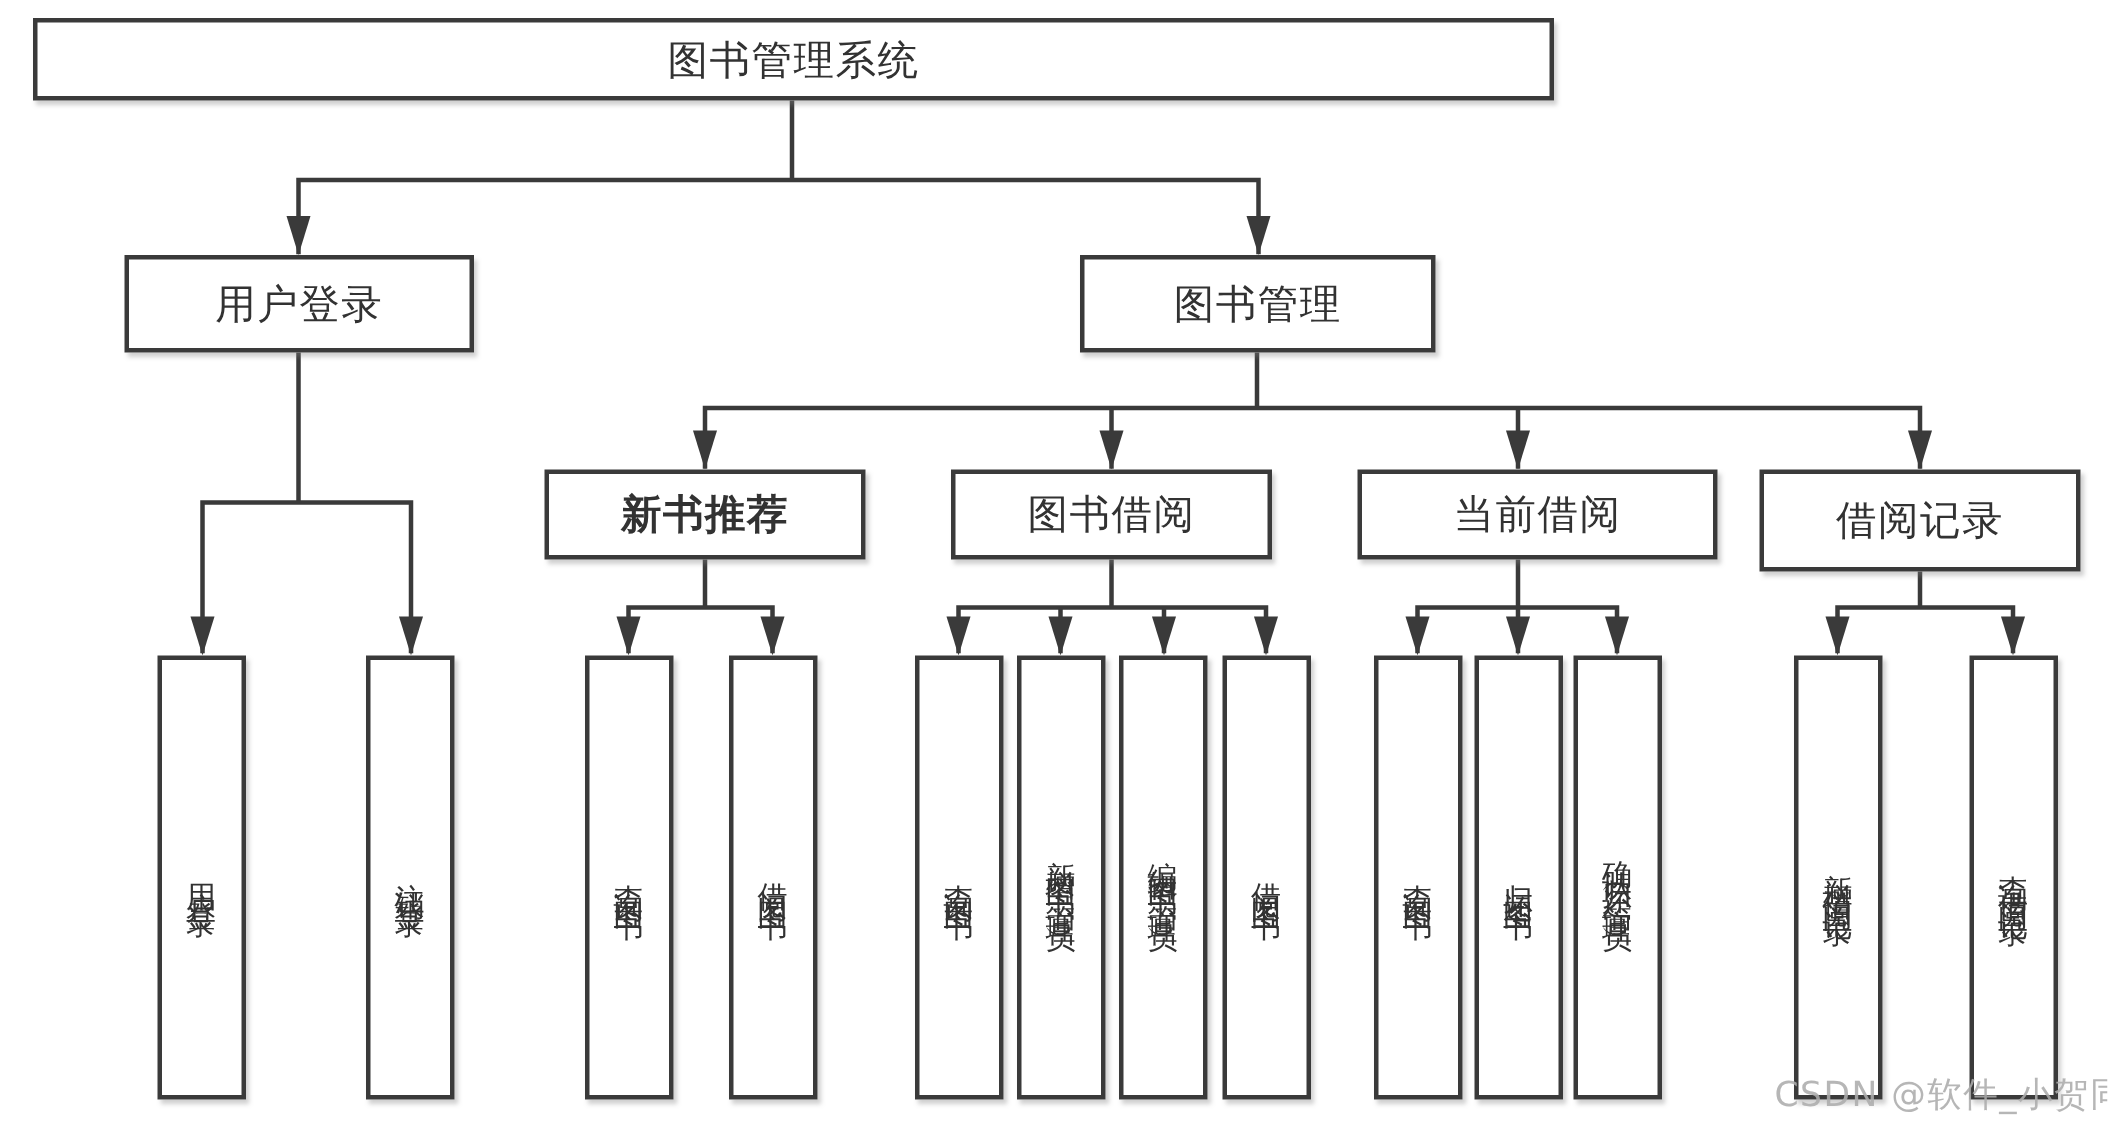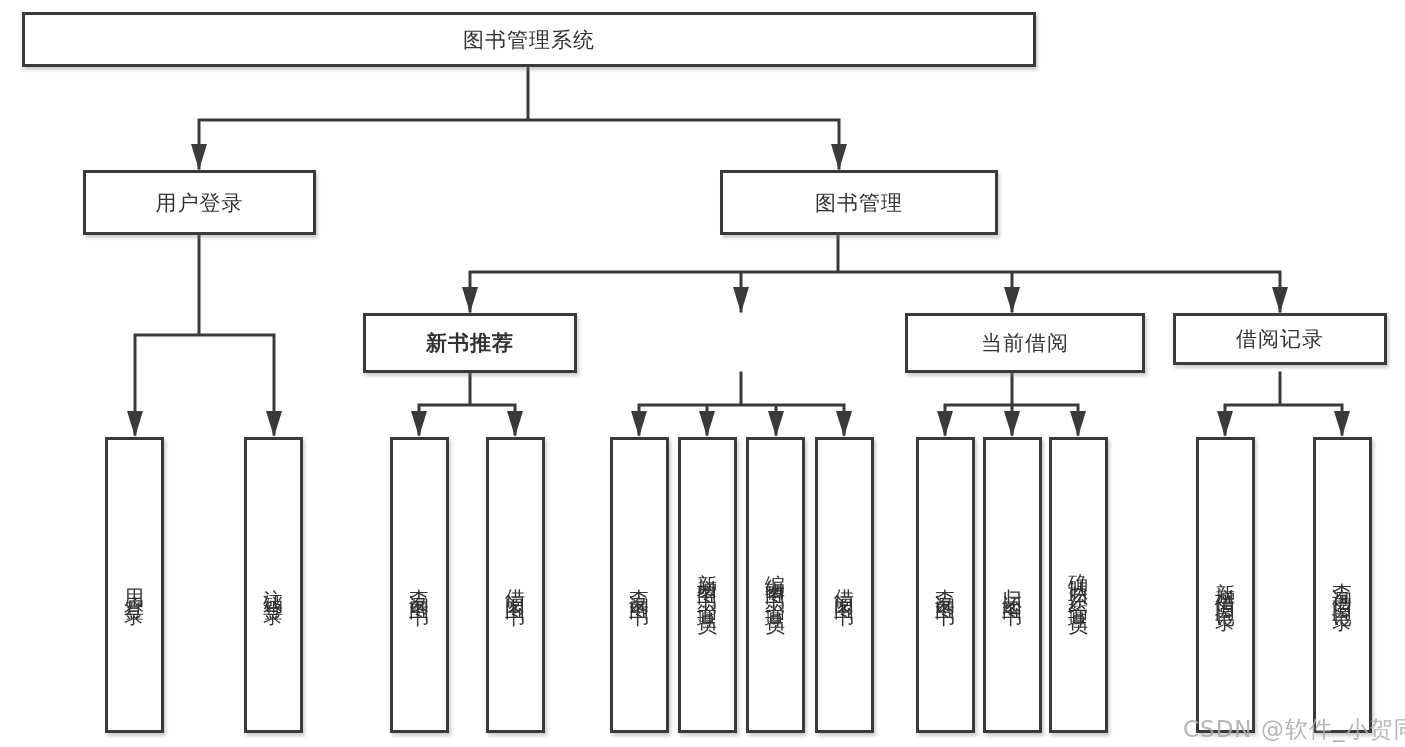--- a/index.html
+++ b/index.html
@@ -26,21 +26,21 @@
     box-sizing: border-box;
     background: #ffffff;
     border: 3px solid #3a3a3a;
     color: #323232;
     display: flex;
     align-items: center;
     justify-content: center;
     box-shadow: 2px 3px 3px rgba(130,130,130,0.38);
   }
   .hnode {
-    font-size: 21px;
+    font-size: 27px;
     letter-spacing: 1px;
   }
   .vnode {
     width: 59px;
     top: 437px;
     height: 296px;
     font-size: 20px;
   }
   .vnode .vtext {
     writing-mode: vertical-rl;
@@ -105,31 +105,34 @@
     </g>
   </svg>
 
   <div class="node hnode" style="left:22px; top:12px; width:1014px; height:55px;">
     <span>图书管理系统</span>
   </div>
 
   <div class="node hnode" style="left:83px; top:170px; width:233px; height:65px;">
     <span>用户登录</span>
   </div>
-  <div class="node hnode" style="left:720px; top:170px; width:278px; height:65px;">
+  <div class="node hnode" style="left:720px; top:170px; width:237px; height:65px;">
     <span>图书管理</span>
   </div>
 
   <div class="node hnode" style="left:363px; top:313px; width:214px; height:60px;font-weight:bold;">
     <span>新书推荐</span>
   </div>
+  <div class="node hnode" style="left:634px; top:313px; width:214px; height:60px;">
+    <span>图书借阅</span>
+  </div>
   <div class="node hnode" style="left:905px; top:313px; width:240px; height:60px;">
     <span>当前借阅</span>
   </div>
-  <div class="node hnode" style="left:1173px; top:313px; width:214px; height:52px;align-items:center;">
+  <div class="node hnode" style="left:1173px; top:313px; width:214px; height:68px;align-items:center;">
     <span>借阅记录</span>
   </div>
 
   <div class="node vnode" style="left:105px;">
     <span class="vtext">用户登录</span>
   </div>
   <div class="node vnode" style="left:244px;">
     <span class="vtext">注销登录</span>
   </div>
 

